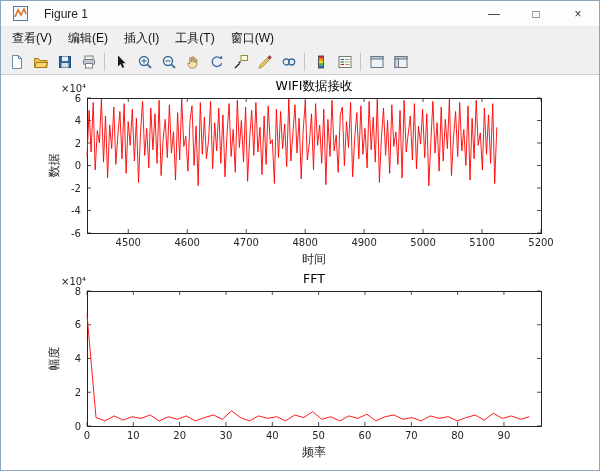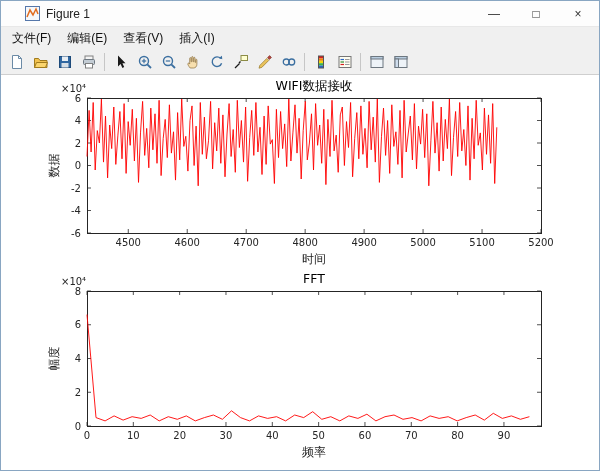--- a/index.html
+++ b/index.html
@@ -6,21 +6,21 @@
   *{box-sizing:border-box;}
   .window{
     width:600px;height:471px;
     border:1px solid #89a6c2;
     background:#f0f0f0;
     font-family:"Liberation Sans", sans-serif;
     position:relative;overflow:hidden;
   }
   .titlebar{
     height:26px;background:#fdfdfd;
-    display:flex;align-items:center;padding-left:24px;gap:6px;
+    display:flex;align-items:center;padding-left:12px;gap:16px;
     border-bottom:1px solid #e8e8e8;
   }
   .title-text{font-size:12px;color:#222;}
   .win-btns{margin-left:auto;display:flex;height:100%;}
   .win-btn{
     width:42px;height:100%;display:flex;align-items:center;justify-content:center;
     font-size:12px;color:#333;cursor:default;
   }
   .menubar{
     height:22px;background:#f0f0f0;display:flex;align-items:center;padding-left:3px;
@@ -54,24 +54,25 @@
     </span>
     <span class="title-text">Figure 1</span>
     <div class="win-btns">
       <span class="win-btn">—</span>
       <span class="win-btn">□</span>
       <span class="win-btn">×</span>
     </div>
   </div>
 
   <div class="menubar">
-    <span class="menu-item">文件(F)</span>
+    <span class="menu-item">查看(V)</span>
     <span class="menu-item">编辑(E)</span>
-    <span class="menu-item">查看(V)</span>
     <span class="menu-item">插入(I)</span>
+    <span class="menu-item">工具(T)</span>
+    <span class="menu-item">窗口(W)</span>
   </div>
 
   <div class="toolbar">
     <button class="tb">
         <svg width="16" height="16">
           <path d="M3.5 1.5h6l3 3v10h-9z" fill="#fff" stroke="#6b8aa6"></path>
           <path d="M9.5 1.5v3h3" fill="none" stroke="#6b8aa6"></path>
         </svg>
       </button>
     <button class="tb">

